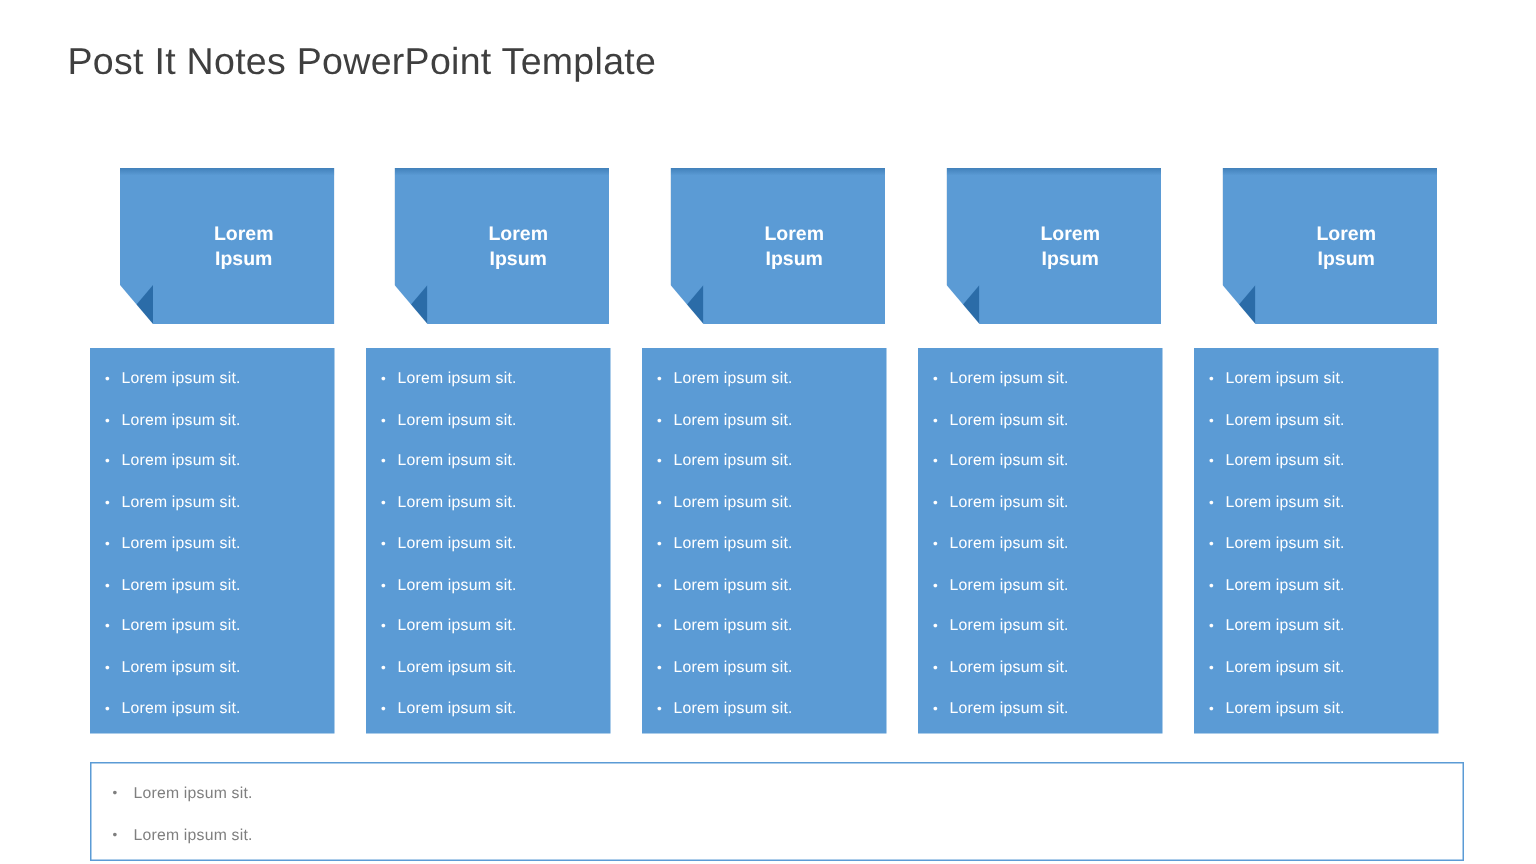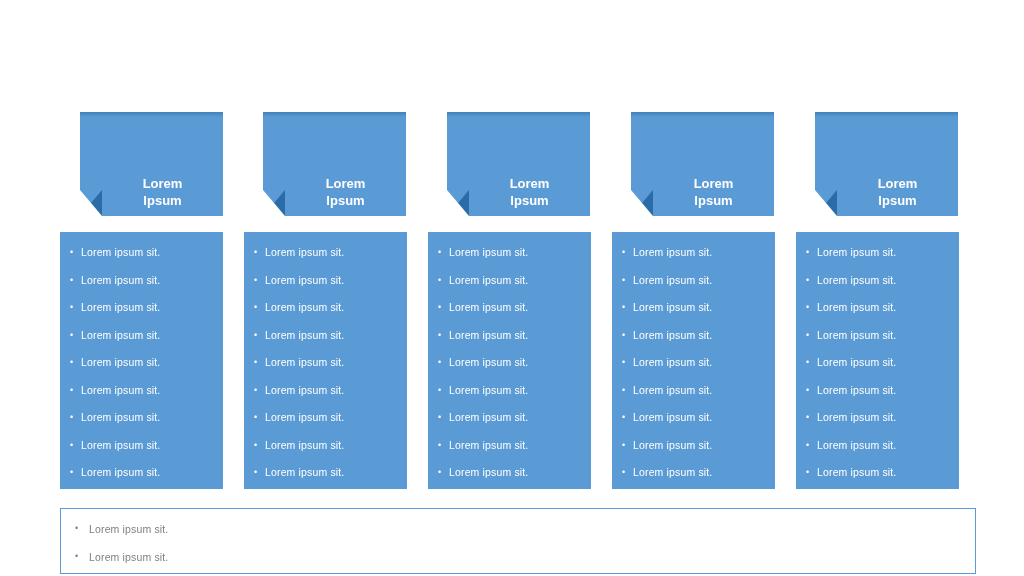--- a/index.html
+++ b/index.html
@@ -79,21 +79,20 @@
     left: 22px;
     right: 0;
     top: 50%;
     transform: translateY(-50%);
     text-align: center;
     color: #ffffff;
     font-size: 13px;
     font-weight: bold;
     line-height: 1.33;
     white-space: pre-line;
-    margin-top: 28px;
   }
 
   
   #panels-row {
     position: absolute;
     left: 60px;
     top: 232px;
     width: 916px;
     height: 257px;
   }
@@ -159,20 +158,21 @@
     line-height: 1.15;
   }
 
   .footer-text { white-space: nowrap; letter-spacing: 0.15px; }
 </style>
 </head>
 <body>
 
 <div id="slide">
 
+  <div id="page-title">Post It Notes PowerPoint Template</div>
 
   <div id="notes-row">
       <div class="note-card" style="left: 0px;">
         <div class="note-top-strip"></div>
         <div class="note-fold"></div>
         <div class="note-label">Lorem
 Ipsum</div>
       </div>
       <div class="note-card" style="left: 183px;">
         <div class="note-top-strip"></div>

